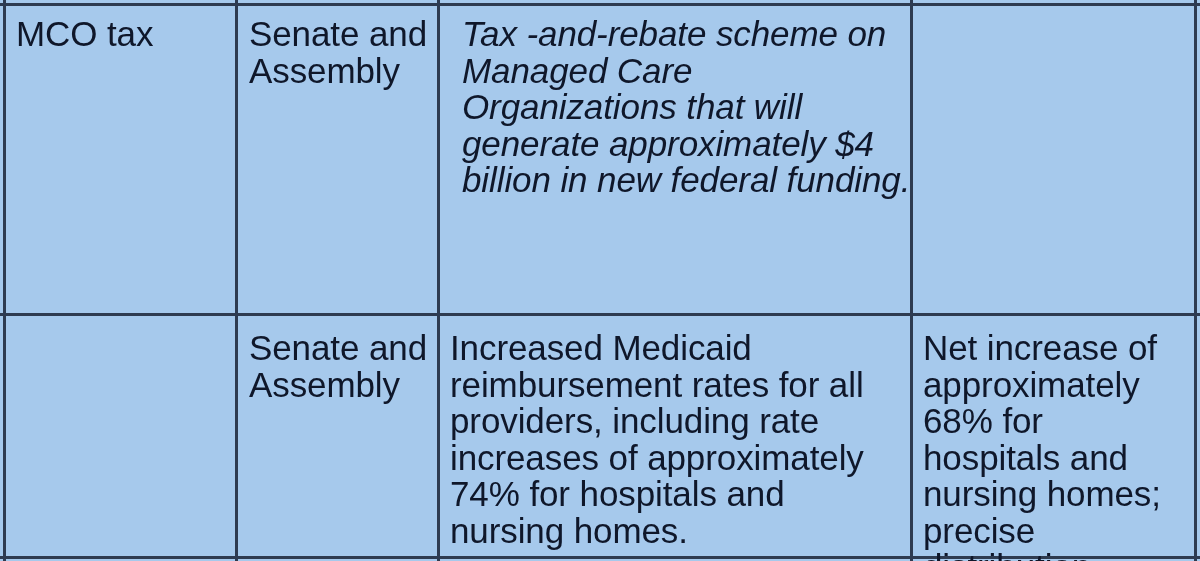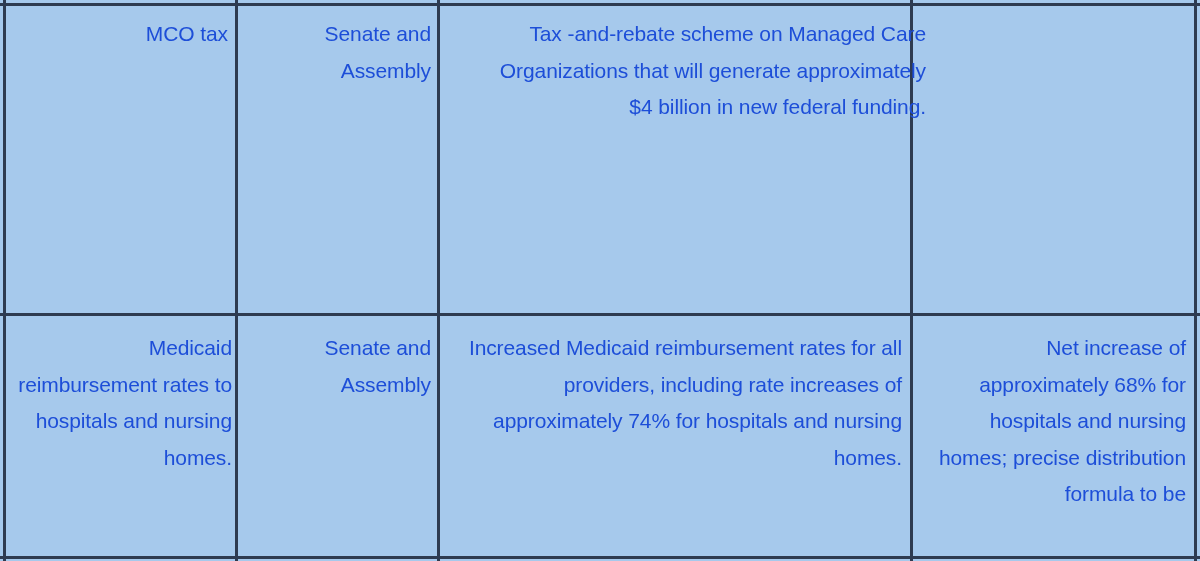--- a/index.html
+++ b/index.html
@@ -50,33 +50,32 @@
     top: 313px;
     width: 1200px;
     height: 3px;
     background: #2e3b50;
   }
 
   
   .cell {
     position: absolute;
     box-sizing: border-box;
-    color: #1d4ed8;
-    font-size: 21px;
+    color: #0f172a;
+    font-size: 35px;
     line-height: 36.5px;
     letter-spacing: -0.1px;
     white-space: pre-line;
-    text-align: right;
   }
 
   
   .r1 { top: 16px; }
   .r1.c1 { left: 16px;  width: 212px; }
   .r1.c2 { left: 249px; width: 182px; }
-  .r1.c3 { left: 474px; width: 452px; }
+  .r1.c3 { left: 462px; width: 452px; font-style: italic; }
   .r1.c4 { left: 923px; width: 263px; }
 
   
   .r2 { top: 330px; }
   .r2.c1 { left: 16px;  width: 216px; }
   .r2.c2 { left: 249px; width: 182px; }
   .r2.c3 { left: 450px; width: 452px; }
   .r2.c4 { left: 923px; width: 263px; }
 </style>
 </head>
@@ -92,18 +91,17 @@
   <div class="vline vline-1"></div>
   <div class="vline vline-2"></div>
   <div class="vline vline-3"></div>
 
   <div class="hline-row"></div>
 
   <div class="cell r1 c1">MCO tax</div>
   <div class="cell r1 c2">Senate and Assembly</div>
   <div class="cell r1 c3">Tax -and-rebate scheme on Managed Care Organizations that will generate approximately $4 billion in new federal funding.</div>
 
-  <div class="cell r2 c1">Medicaid reimbursement rates to hospitals and nursing homes.</div>
   <div class="cell r2 c2">Senate and Assembly</div>
   <div class="cell r2 c3">Increased Medicaid reimbursement rates for all providers, including rate increases of approximately 74% for hospitals and nursing homes.</div>
   <div class="cell r2 c4">Net increase of approximately 68% for hospitals and nursing homes; precise distribution formula to be</div>
 
 </div>
 
 </body></html>

